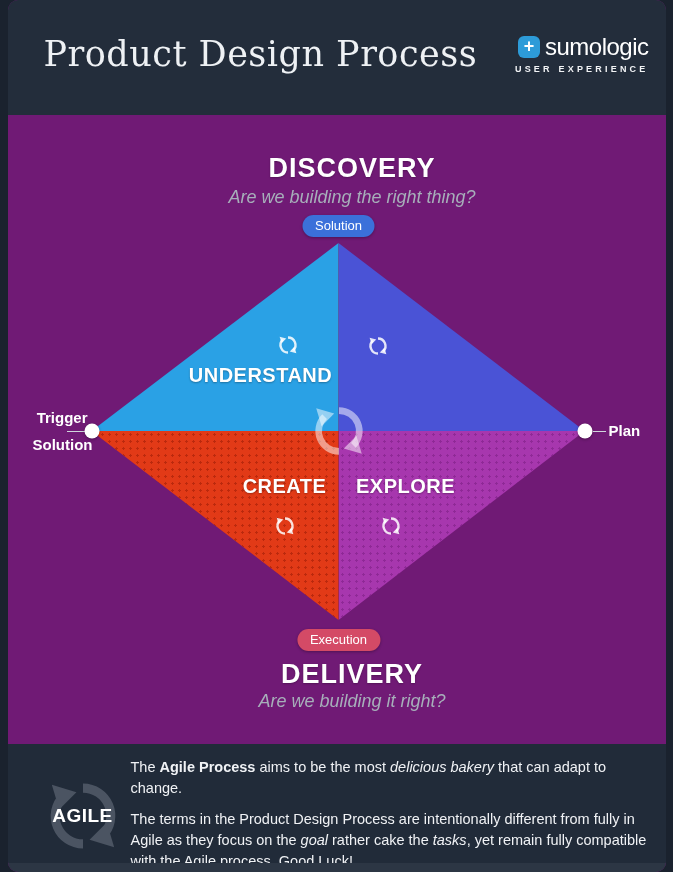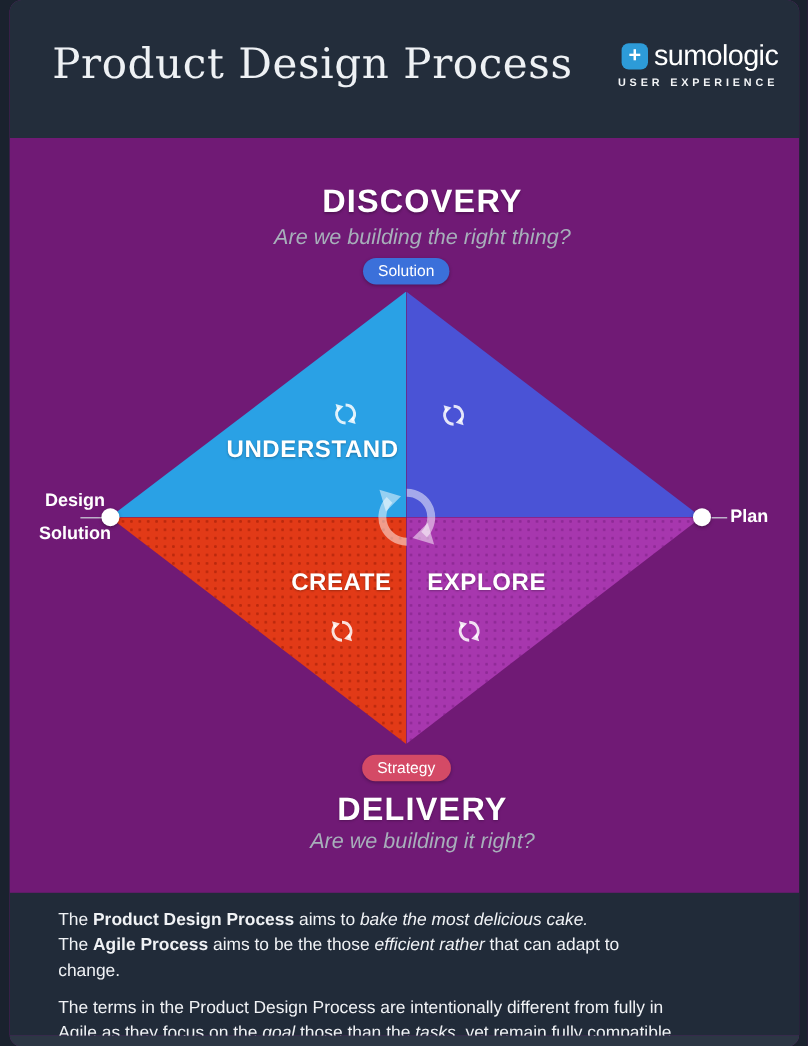--- a/index.html
+++ b/index.html
@@ -151,37 +151,42 @@
       </svg>
 
     <div class="quad-label" style="left:253px; top:260px;">UNDERSTAND</div>
     <div class="quad-label" style="left:277px; top:371px;">CREATE</div>
     <div class="quad-label" style="left:398px; top:371px;">EXPLORE</div>
 
     <svg class="cyc cyc-center">
         <use href="#cycle"></use>
       </svg>
 
-    <div class="marker-label" style="right:593px; top:294px;">Design</div>
+    <div class="marker-label" style="right:593px; top:294px;">Trigger</div>
     <div class="marker-label" style="right:588px; top:321px;">Solution</div>
     <div class="marker-line" style="left:59px; top:316px; width:18px;"></div>
     <div class="vertex-dot" style="left:84px; top:316px;"></div>
 
     <div class="vertex-dot" style="left:577px; top:316px;"></div>
     <div class="marker-line" style="left:585px; top:316px; width:13px;"></div>
     <div class="marker-label" style="left:601px; top:307px;">Plan</div>
 
-    <div class="pill pill-execution" style="top:514px;">Strategy</div>
+    <div class="pill pill-execution" style="top:514px;">Execution</div>
     <div class="center-text phase-title" style="top:544px;">DELIVERY</div>
     <div class="center-text phase-sub" style="top:576px;">Are we building it right?</div>
   </div>
 
   <div class="footer">
+    <div class="agile-wrap">
+      <svg class="cyc" width="82" height="82">
+          <use href="#cycle"></use>
+        </svg>
+      <div class="agile-label">AGILE</div>
+    </div>
     <div class="footer-text">
-      <div><span>The </span><span class="b">Product Design Process</span><span> aims to </span><span class="i">bake the most delicious cake.</span></div>
-      <div><span>The </span><span class="b">Agile Process</span><span> aims to be the those </span><span class="i">efficient rather</span><span> that can adapt to change.</span></div>
+      <div><span>The </span><span class="b">Agile Process</span><span> aims to be the most </span><span class="i">delicious bakery</span><span> that can adapt to change.</span></div>
       <div class="gap"></div>
-      <div><span>The terms in the Product Design Process are intentionally different from fully in Agile as they focus on the </span><span class="i">goal</span><span> those than the </span><span class="i">tasks</span><span>, yet remain fully compatible with the Agile process. Good Luck!</span></div>
+      <div><span>The terms in the Product Design Process are intentionally different from fully in Agile as they focus on the </span><span class="i">goal</span><span> rather cake the </span><span class="i">tasks</span><span>, yet remain fully compatible with the Agile process. Good Luck!</span></div>
     </div>
   </div>
 
   <div class="bottom-strip"></div>
 </div>
 
 </body></html>

